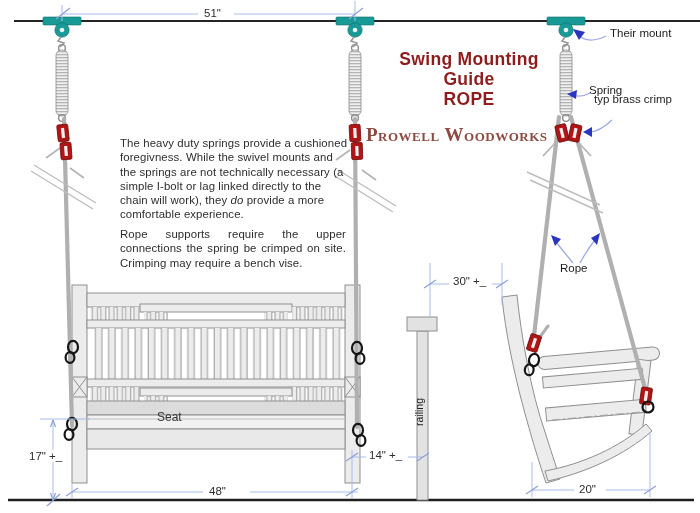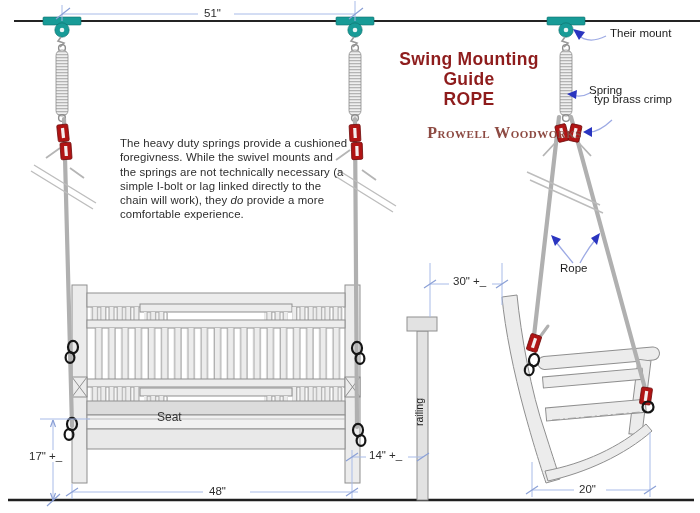--- a/index.html
+++ b/index.html
@@ -5,23 +5,23 @@
   html,body{margin:0;padding:0;background:#fff}
   .stage{position:relative;width:700px;height:513px;background:#ffffff;overflow:hidden;
          font-family:"Liberation Sans","DejaVu Sans",sans-serif;}
   .stage svg{position:absolute;left:0;top:0}
   .note{position:absolute;font-size:11.4px;line-height:14.3px;color:#2d2d2d;letter-spacing:.1px}
   .just{text-align:justify}
   .dim{position:absolute;font-size:11.5px;color:#2c2c2c;background:#fff;padding:0 3px;white-space:nowrap}
   .lbl{position:absolute;font-size:11.5px;color:#1c1c1c;white-space:nowrap}
   .title-box{position:absolute;left:378px;top:49px;width:182px;text-align:center;color:#8e1c1c;
              font-size:17.5px;font-weight:600;line-height:20px;letter-spacing:.3px}
-  .brand{position:absolute;left:400px;top:124px;width:182px;text-align:right;color:#8d4a42;
+  .brand{position:absolute;left:366px;top:124px;width:182px;text-align:left;color:#8d4a42;
          font-family:"Liberation Serif","DejaVu Serif",serif;font-variant:small-caps;
-         font-size:16px;font-weight:600;letter-spacing:.5px}
+         font-size:19px;font-weight:600;letter-spacing:.5px}
   .phone{position:absolute;left:378px;top:139px;width:182px;text-align:center;color:#8d4a42;
          font-family:"Liberation Serif","DejaVu Serif",serif;font-size:10px;letter-spacing:2.4px}
   .railing-lbl{position:absolute;left:413px;top:362px;height:64px;writing-mode:vertical-rl;
                transform:rotate(180deg);font-size:10.5px;color:#1c1c1c}
   .seat-lbl{position:absolute;left:157px;top:410px;font-size:12px;color:#333}
   .ital{font-style:italic}
 </style>
 </head>
 <body>
 
@@ -194,20 +194,21 @@
     <g>
       <path d="M573,263 Q564,252 556,242" stroke="#9daae4" stroke-width="1.3" fill="none"></path>
       <polygon points="551,235 561,239 555,246" fill="#2a35c0"></polygon>
       <path d="M580,263 Q587,250 595,240" stroke="#9daae4" stroke-width="1.3" fill="none"></path>
       <polygon points="600,233 591,238 597,245" fill="#2a35c0"></polygon>
     </g>
   </g>
 </svg>
 
   <div class="note" style="left:120px;top:136px;width:228px"><span>The heavy duty springs provide a cushioned foregivness.  While the swivel mounts and the springs are not technically necessary (a simple I-bolt or lag linked directly to the chain will work), they </span><span class="ital">do</span><span> provide a more comfortable experience.</span></div>
+  <div class="note just" style="left:120px;top:227px;width:226px">Rope supports require the upper connections the spring be crimped on site. Crimping may require a bench vise.</div>
 
   <div class="title-box">
     <div>Swing Mounting Guide</div>
     <div>ROPE</div>
   </div>
   <div class="brand">Prowell Woodworks</div>
 
   <div class="lbl" style="left:610px;top:27px">Their mount</div>
   <div class="lbl" style="left:589px;top:84px">Spring</div>
   <div class="lbl" style="left:594px;top:93px">typ brass crimp</div>

